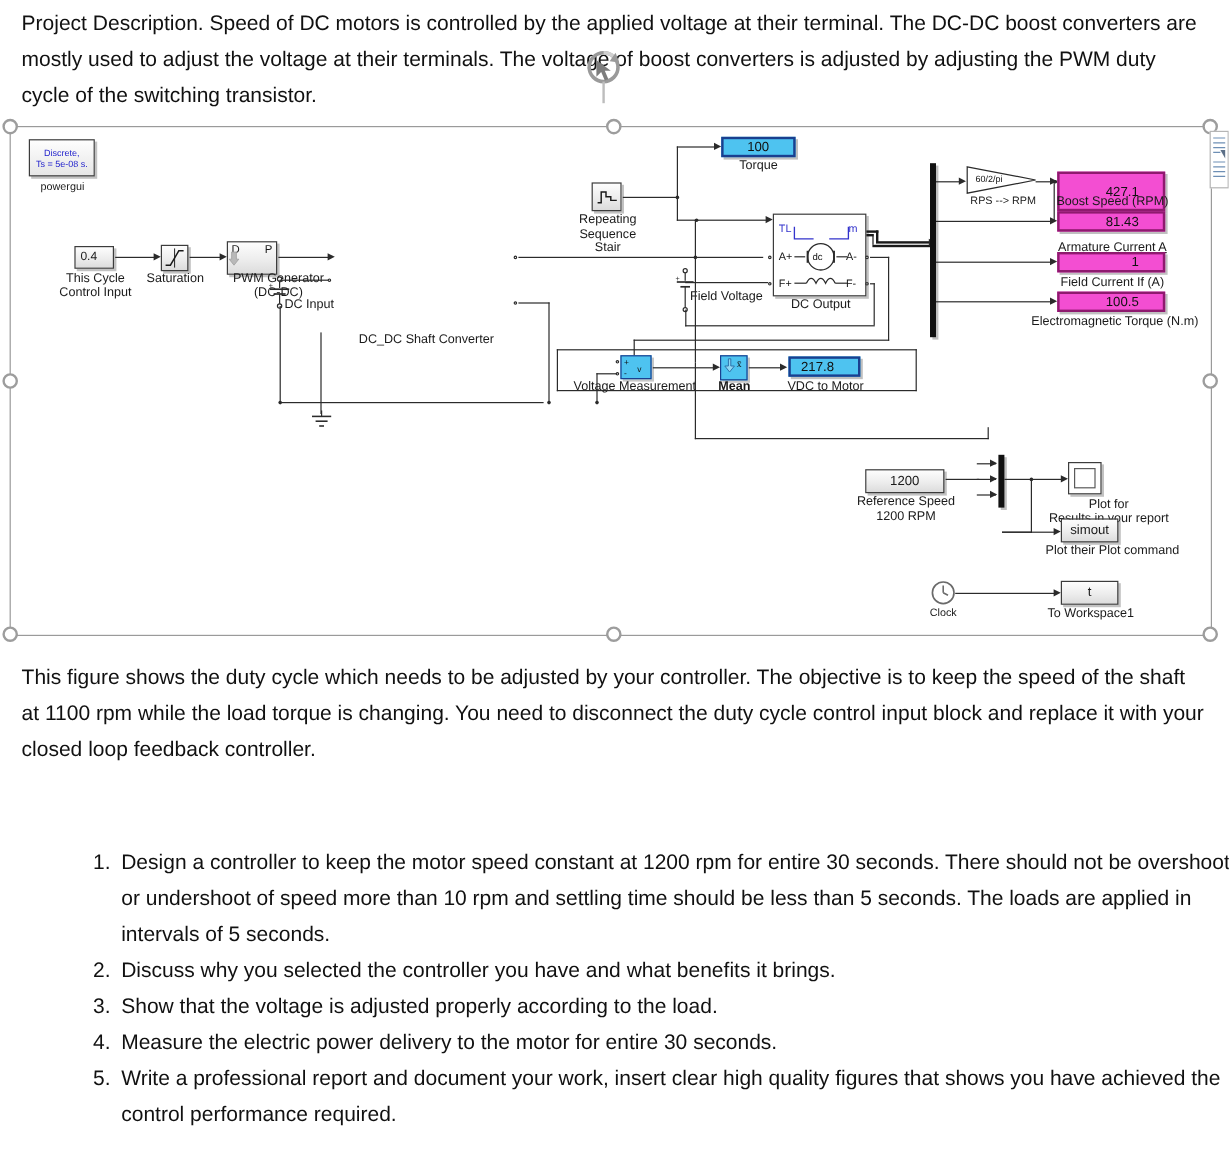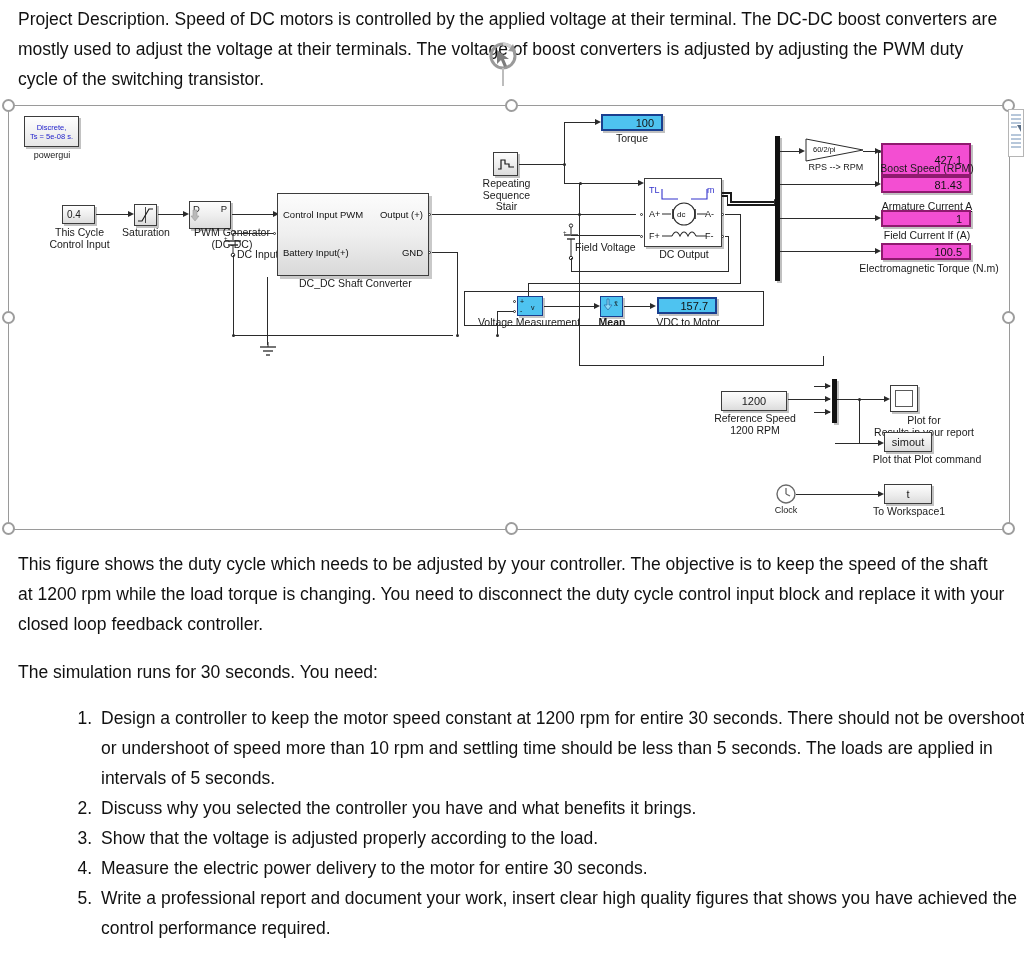--- a/index.html
+++ b/index.html
@@ -42,21 +42,21 @@
   .wh{height:1px;} .wv{width:1px;}
   .wire.thick{background:#1a1a1a;}
   .arrow{position:absolute;width:0;height:0;border-top:3.5px solid transparent;
          border-bottom:3.5px solid transparent;border-left:6px solid #2b2b2b;}
   .dot{position:absolute;width:3px;height:3px;background:#2b2b2b;border-radius:50%;}
   .port{position:absolute;width:3px;height:3px;border:1px solid #2b2b2b;background:#fff;
         border-radius:50%;box-sizing:border-box;}
 
   
   .disp{position:absolute;box-sizing:border-box;display:flex;align-items:center;
-        justify-content:flex-end;padding-right:7px;font-size:11px;color:#111;}
+        justify-content:flex-end;padding-right:20px;font-size:11px;color:#111;}
   .disp.cyan{background:#4ec3f0;border:2px solid #1a3f8f;box-shadow:2px 2px 0 rgba(130,130,130,.5);}
   .disp.magenta{background:#f34ed2;border:2px solid #8f1a6f;box-shadow:2px 2px 0 rgba(130,130,130,.5);}
 
   
   .powergui{position:absolute;box-sizing:border-box;border:1px solid #3c3c3c;
             background:linear-gradient(180deg,#fefefe,#e6e6e6);
             box-shadow:2px 2px 0 rgba(120,120,120,.45);
             color:#2222cc;font-size:7.5px;line-height:9px;text-align:center;
             display:flex;flex-direction:column;align-items:center;justify-content:center;}
 
@@ -161,26 +161,20 @@
       </svg>
       <div class="lbl" style="left:228px;top:143px;width:58px;text-align:left;">DC Input</div>
 
       <div class="wire wh" style="left:224px;top:127px;width:42px;"></div>
       <div class="port" style="left:264px;top:125.5px;"></div>
 
       <div class="wire wv" style="left:224px;top:149px;height:81px;"></div>
       <div class="wire wh" style="left:224px;top:229px;width:220px;"></div>
       <div class="dot" style="left:222.5px;top:227.5px;"></div>
 
-      <div class="bigblk" style="left:268px;top:87px;width:152px;height:83px;">
-        <span class="pin" style="left:5px;top:15px;">Control Input  PWM</span>
-        <span class="pin" style="right:5px;top:15px;">Output (+)</span>
-        <span class="pin" style="left:5px;top:53px;">Battery Input(+)</span>
-        <span class="pin" style="right:5px;top:53px;">GND</span>
-      </div>
       <div class="lbl" style="left:290px;top:172px;width:150px;text-align:left;">DC_DC Shaft Converter</div>
 
       <div class="port" style="left:419px;top:106.5px;"></div>
       <div class="port" style="left:419px;top:144.5px;"></div>
       <div class="wire wh" style="left:423px;top:108px;width:204px;"></div>
       <div class="wire wh" style="left:423px;top:146px;width:26px;"></div>
       <div class="wire wv" style="left:448px;top:146px;height:83px;"></div>
       <div class="dot" style="left:446.5px;top:227.5px;"></div>
 
       <div class="wire wv" style="left:258px;top:171px;height:68px;"></div>
@@ -299,21 +293,21 @@
           <path d="M6 2 L6 8 L3 8 L7 13 L11 8 L8 8 L8 2 Z" fill="#8fd8f5" stroke="#2b6fa8" stroke-width="0.8"></path>
           <text x="13" y="9" font-size="8" fill="#111" font-family="Liberation Serif, serif">x̄</text>
         </svg>
       </div>
       <div class="lbl" style="left:581px;top:211px;width:44px;font-weight:bold;">Mean</div>
 
       <div class="wire wh" style="left:615px;top:200px;width:27px;"></div>
       <div class="arrow" style="left:641px;top:196.5px;"></div>
 
       <div class="disp cyan" style="left:648px;top:191px;width:60px;height:17px;">
-        <span>157.7</span>
+        <span>217.8</span>
       </div>
       <div class="lbl" style="left:638px;top:211px;width:82px;">VDC to Motor</div>
 
       <div class="wire wh" style="left:455px;top:185px;width:300px;"></div>
       <div class="wire wv" style="left:455px;top:185px;height:35px;"></div>
       <div class="wire wh" style="left:455px;top:219px;width:300px;"></div>
       <div class="wire wv" style="left:754px;top:185px;height:35px;"></div>
 
       <div class="wire wv" style="left:570px;top:196px;height:64px;"></div>
       <div class="wire wh" style="left:570px;top:259px;width:245px;"></div>
@@ -392,21 +386,21 @@
 
       <div class="wire wv" style="left:850px;top:293px;height:45px;"></div>
       <div class="wire wh" style="left:826px;top:337px;width:25px;"></div>
       <div class="wire wv" style="left:826px;top:337px;height:0px;"></div>
       <div class="wire wh" style="left:826px;top:337px;width:44px;"></div>
       <div class="arrow" style="left:869px;top:333.5px;"></div>
 
       <div class="blk grad" style="left:875px;top:326px;width:48px;height:20px;font-size:11px;">
         <span>simout</span>
       </div>
-      <div class="lbl" style="left:843px;top:348px;width:150px;">Plot that Plot command</div>
+      <div class="lbl" style="left:843px;top:348px;width:150px;">Plot their Plot command</div>
 
       <svg style="position:absolute;left:766px;top:377px;" width="22" height="22">
         <circle cx="11" cy="11" r="9" fill="#fff" stroke="#6a6a6a" stroke-width="1.4"></circle>
         <line x1="11" y1="11" x2="11" y2="5" stroke="#6a6a6a" stroke-width="1.3"></line>
         <line x1="11" y1="11" x2="15" y2="13" stroke="#6a6a6a" stroke-width="1.3"></line>
       </svg>
       <div class="lbl sm" style="left:760px;top:399px;width:34px;">Clock</div>
       <div class="wire wh" style="left:787px;top:388px;width:83px;"></div>
       <div class="arrow" style="left:869px;top:384.5px;"></div>
 
@@ -427,22 +421,21 @@
           <line x1="2" y1="17" x2="8" y2="17"></line>
         <line x1="2" y1="25" x2="12" y2="25"></line>
           <line x1="2" y1="29" x2="12" y2="29"></line>
         <line x1="2" y1="33" x2="12" y2="33"></line>
           <line x1="2" y1="37" x2="12" y2="37"></line>
       </g>
       <path d="M8 15 L12 15 L12 22 Z" fill="#5b6f87"></path>
     </svg>
   </div>
 
-  <div class="prose" id="para2">This figure shows the duty cycle which needs to be adjusted by your controller. The objective is to keep the speed of the shaft at 1200 rpm while the load torque is changing. You need to disconnect the duty cycle control input block and replace it with your closed loop feedback controller.</div>
-  <div class="prose" id="para3">The simulation runs for 30 seconds. You need:</div>
+  <div class="prose" id="para2">This figure shows the duty cycle which needs to be adjusted by your controller. The objective is to keep the speed of the shaft at 1100 rpm while the load torque is changing. You need to disconnect the duty cycle control input block and replace it with your closed loop feedback controller.</div>
 
   <ol class="tasks">
     <li>Design a controller to keep the motor speed constant at 1200 rpm for entire 30 seconds. There should not be overshoot or undershoot of speed more than 10 rpm and settling time should be less than 5 seconds. The loads are applied in intervals of 5 seconds.</li>
     <li>Discuss why you selected the controller you have and what benefits it brings.</li>
     <li>Show that the voltage is adjusted properly according to the load.</li>
     <li>Measure the electric power delivery to the motor for entire 30 seconds.</li>
     <li>Write a professional report and document your work, insert clear high quality figures that shows you have achieved the control performance required.</li>
   </ol>
 
 </div>

